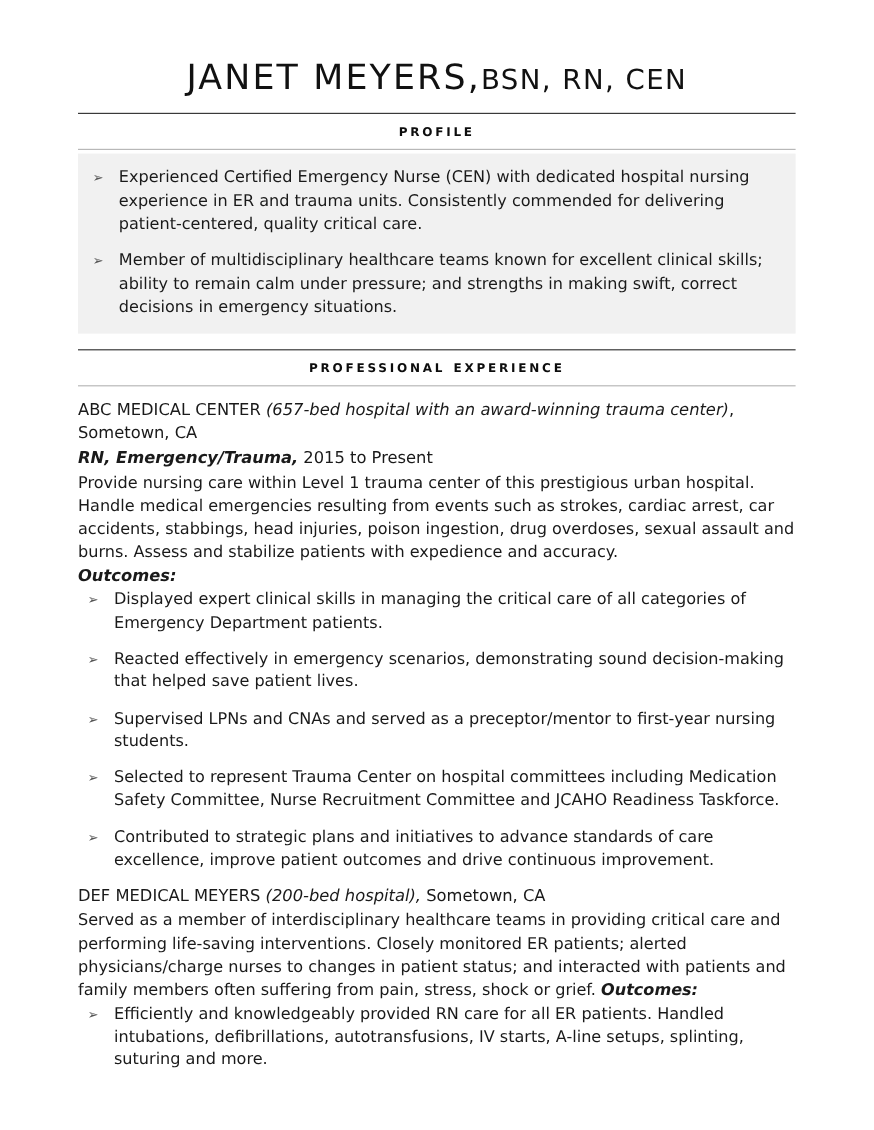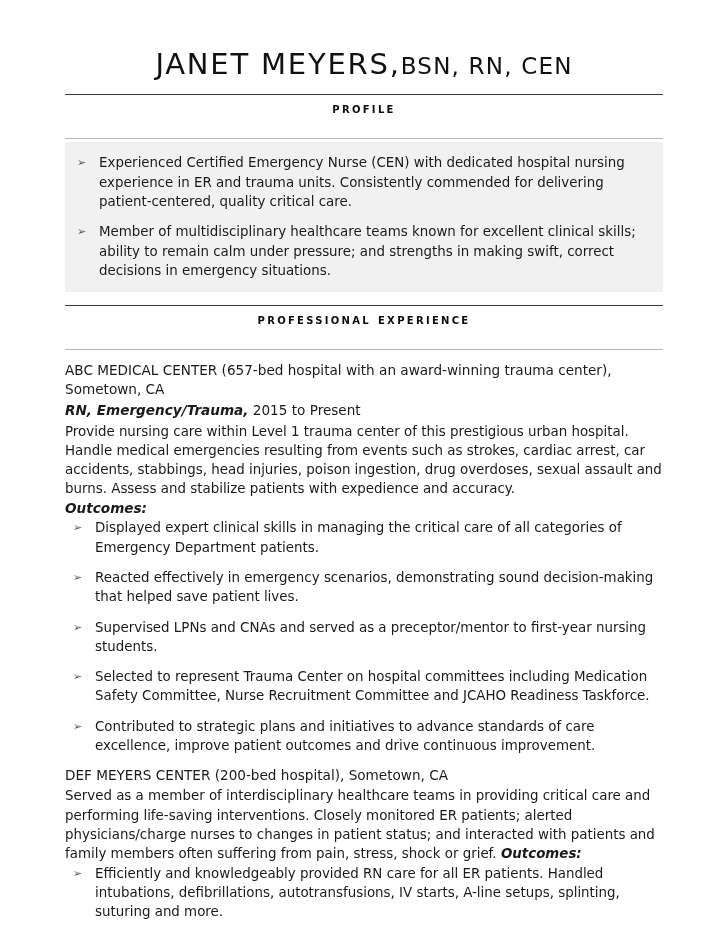--- a/index.html
+++ b/index.html
@@ -58,21 +58,21 @@
     font-size: 11px;
     vertical-align: 1px;
   }
 
   
   .section-head {
     margin-top: 13px;
     border-top: 1.6px solid #3a3a3a;
     border-bottom: 1.4px solid #b8b8b8;
     text-align: center;
-    padding: 3px 0 21px;
+    padding: 3px 0 7px;
   }
   .section-head .sc {
     display: inline-block;
     font-weight: 700;
     font-size: 13.6px;
     letter-spacing: 2.3px;
     color: #0d0d0d;
     font-variant: small-caps;
     text-transform: lowercase;
   }
@@ -120,20 +120,21 @@
   }
 
   
   .entry { margin-top: 11px; }
   .entry-company {
     font-size: 13.6px;
     line-height: 1.4;
     color: #1a1a1a;
   }
   .entry-company .paren {
+    font-style: italic;
   }
   .entry-title {
     font-size: 13.6px;
     line-height: 1.5;
     margin-top: 1px;
   }
   .entry-title b { font-weight: 700; font-style: italic; }
   .entry-desc {
     font-size: 13.4px;
     line-height: 1.44;
@@ -216,21 +217,21 @@
       </li>
       <li>
         <span class="marker">➢</span>
         <span>Contributed to strategic plans and initiatives to advance standards of care excellence, improve patient outcomes and drive continuous improvement.</span>
       </li>
     </ul>
   </div>
 
   <div class="entry">
     <div class="entry-company">
-      <span>DEF MEYERS CENTER</span>
+      <span>DEF MEDICAL MEYERS</span>
       <span class="paren">(200-bed hospital),</span><span> Sometown, CA</span>
     </div>
     <div class="entry-desc">
       <span>Served as a member of interdisciplinary healthcare teams in providing critical care and performing life-saving interventions. Closely monitored ER patients; alerted physicians/charge nurses to changes in patient status; and interacted with patients and family members often suffering from pain, stress, shock or grief.</span>
       <span class="outcomes">Outcomes:</span>
     </div>
     <ul class="bullets exp-bullets">
       <li>
         <span class="marker">➢</span>
         <span>Efficiently and knowledgeably provided RN care for all ER patients. Handled intubations, defibrillations, autotransfusions, IV starts, A-line setups, splinting, suturing and more.</span>

